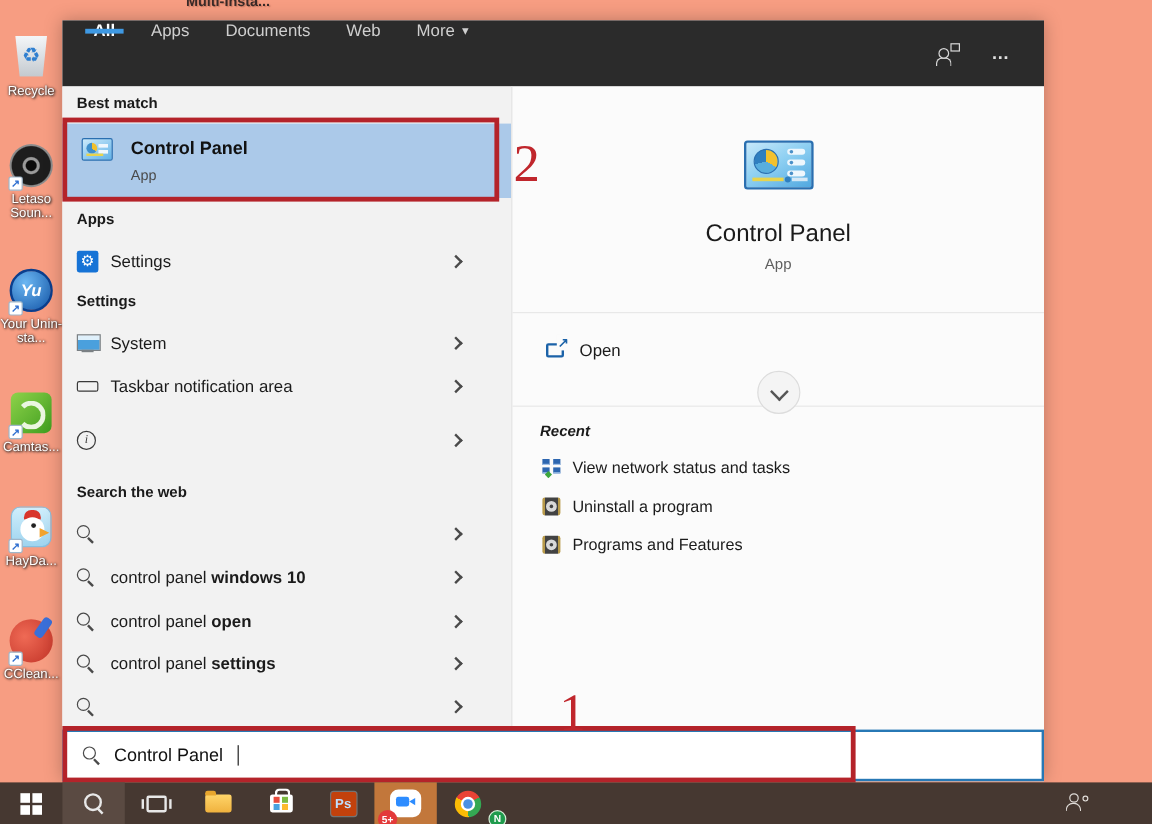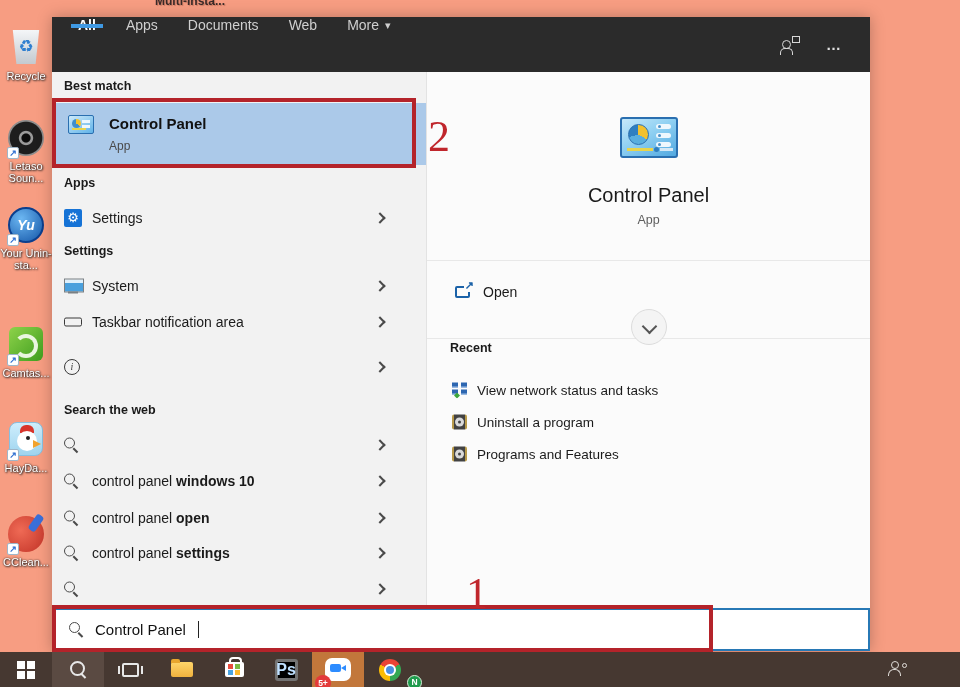--- a/index.html
+++ b/index.html
@@ -125,21 +125,21 @@
   .rp-div { position:absolute; left:0; width:100%; height:1px; background:#e8e8e8; }
   .open-row { position:absolute; left:28px; top:205px; height:30px; display:flex; align-items:center; gap:13px; }
   .launch { position:relative; width:15px; height:12px; border:2px solid #1b62a8; border-radius:2px; }
   .launch .la { position:absolute; right:-6px; top:-9px; color:#1b62a8; font-size:11px; font-weight:bold;
                 background:#fbfbfb; padding-left:1px; }
   .open-label { font-size:14px; color:#1b1b1b; }
   .expand-circle { position:absolute; left:50%; top:237px; transform:translateX(-50%); width:36px; height:36px;
                    border-radius:50%; background:#f4f4f4; border:1px solid #dcdcdc; z-index:3; }
   .expand-circle::after { content:""; position:absolute; left:12px; top:11px; width:9px; height:9px;
                           border-right:2px solid #555; border-bottom:2px solid #555; transform:rotate(45deg); }
-  .recent-header { position:absolute; left:23px; top:269px; font-size:12.5px; font-weight:bold; color:#1a1a1a; }
+  .recent-header { position:absolute; left:23px; top:280px; font-size:12.5px; font-weight:bold; color:#1a1a1a;font-style:italic; }
   .rrow { position:absolute; left:0; width:100%; height:26px; }
   .rrow .ric { position:absolute; left:25px; top:50%; transform:translateY(-50%); }
   .rrow .rtext { position:absolute; left:50px; top:50%; transform:translateY(-50%); font-size:13.5px; color:#1b1b1b; }
   .net-ic { position:relative; width:16px; height:15px; display:block; }
   .net-ic i { position:absolute; width:6px; height:5px; background:#2d66b0; border-bottom:1.5px solid #9fc0e8; }
   .net-ic .n1{left:0;top:0;} .net-ic .n2{left:9px;top:0;} .net-ic .n3{left:0;top:7px;} .net-ic .n4{left:9px;top:7px;}
   .net-ic::after { content:""; position:absolute; left:2px; bottom:-1px; width:6px; height:6px; background:#3da63d;
                    clip-path:polygon(50% 0,100% 50%,50% 100%,0 50%); }
   .disc-ic { position:relative; width:15px; height:15px; border-radius:2px; display:block;
              background:linear-gradient(90deg,#b89a4a 0 2px,#424242 2px 13px,#b89a4a 13px); }
@@ -175,22 +175,22 @@
   .tv-ic::before { content:""; position:absolute; left:-6px; top:1px; width:2px; height:8px; background:#e8e8e8; }
   .tv-ic::after { content:""; position:absolute; right:-6px; top:1px; width:2px; height:8px; background:#e8e8e8; }
   .folder-ic { position:relative; width:22px; height:15px; background:linear-gradient(#ffd56a,#f0b23e); border-radius:2px; }
   .folder-ic::before { content:""; position:absolute; left:0; top:-3px; width:9px; height:4px; background:#e8a62e; border-radius:2px 2px 0 0; }
   .store-ic { position:relative; width:19px; height:15px; background:#fff; border-radius:2px; }
   .store-ic::before { content:""; position:absolute; left:4px; top:-5px; width:9px; height:6px;
                       border:2px solid #fff; border-bottom:none; border-radius:4px 4px 0 0; }
   .store-ic .sq { position:absolute; width:5px; height:5px; }
   .store-ic .s1 { left:3px; top:2px; background:#e84c3d; } .store-ic .s2 { left:10px; top:2px; background:#7dbb42; }
   .store-ic .s3 { left:3px; top:8px; background:#4aa3e0; } .store-ic .s4 { left:10px; top:8px; background:#fdba2e; }
-  .ps-ic { width:23px; height:22px; background:#000000; border:3px solid #737373; border-radius:3px;
-           color:#bfe0ff; font-weight:bold; font-size:16px; display:flex; align-items:center; justify-content:center; }
+  .ps-ic { width:23px; height:22px; background:#c2410c; border:1px solid #737373; border-radius:3px;
+           color:#bfe0ff; font-weight:bold; font-size:11px; display:flex; align-items:center; justify-content:center; }
   .zoom-ic { position:relative; width:26px; height:23px; background:#fff; border-radius:7px; }
   .zoom-ic::before { content:""; position:absolute; left:5px; top:6px; width:11px; height:8px; background:#2d8cff; border-radius:2px; }
   .zoom-ic::after { content:""; position:absolute; left:16px; top:7px; width:0; height:0;
                     border-right:5px solid #2d8cff; border-top:3px solid transparent; border-bottom:3px solid transparent; }
   .badge { position:absolute; border-radius:50%; color:#fff; font-weight:bold; text-align:center; }
   .zoom-badge { left:3px; bottom:-4px; width:16px; height:16px; background:#e33a3a; font-size:8.5px; line-height:16px; }
   .chrome-ic { position:relative; width:22px; height:22px; border-radius:50%;
                background:conic-gradient(from -60deg, #ea4335 0 33%, #34a853 33% 66%, #fbbc05 66% 100%); }
   .chrome-ic::before { content:""; position:absolute; left:5px; top:5px; width:12px; height:12px; background:#fff; border-radius:50%; }
   .chrome-ic::after { content:""; position:absolute; left:7px; top:7px; width:8px; height:8px; background:#4a90e2; border-radius:50%; }
@@ -216,21 +216,21 @@
       </div>
     <span class="dlabel">Recycle</span>
   </div>
   <div class="dicon" style="top:120px">
     <div class="dart">
         <div class="speaker-body"></div>
       <span class="shortcut">↗</span>
       </div>
     <span class="dlabel">Letaso Soun...</span>
   </div>
-  <div class="dicon" style="top:207px">
+  <div class="dicon" style="top:224px">
     <div class="dart">
         <div class="yu-body">Yu</div>
       <span class="shortcut">↗</span>
       </div>
     <span class="dlabel">Your Unin-sta...</span>
   </div>
   <div class="dicon" style="top:327px">
     <div class="dart">
         <div class="cam-body"></div>
       <span class="shortcut">↗</span>

